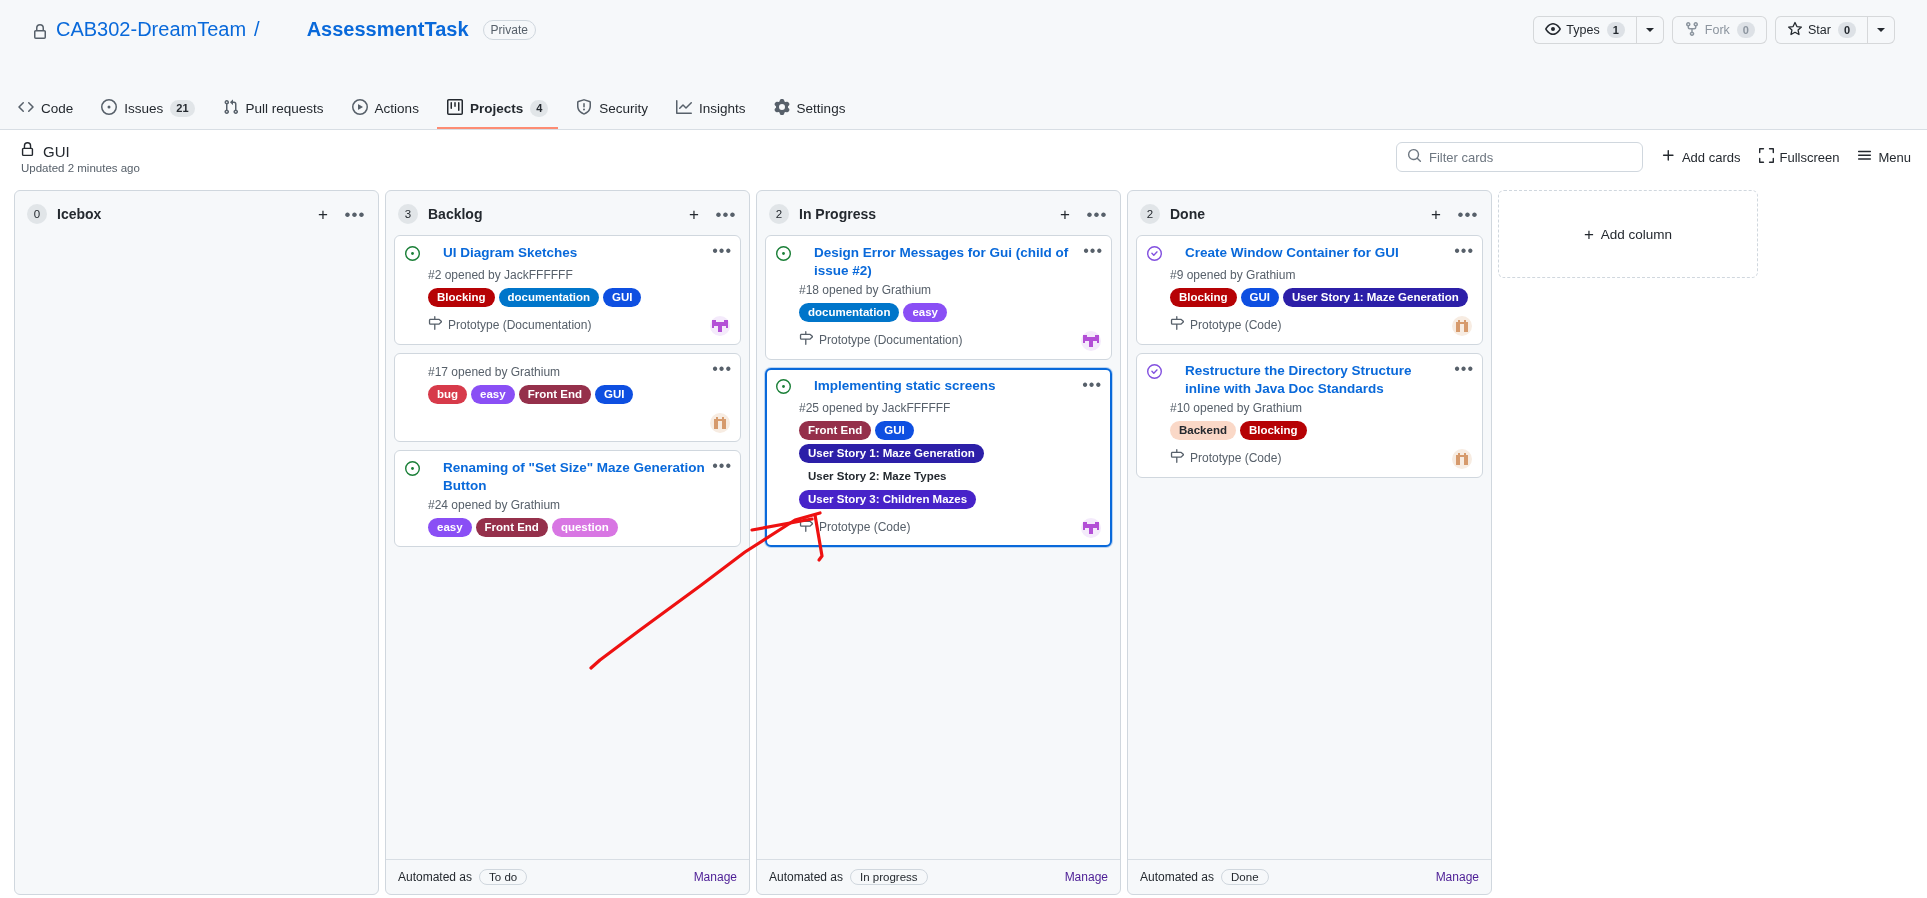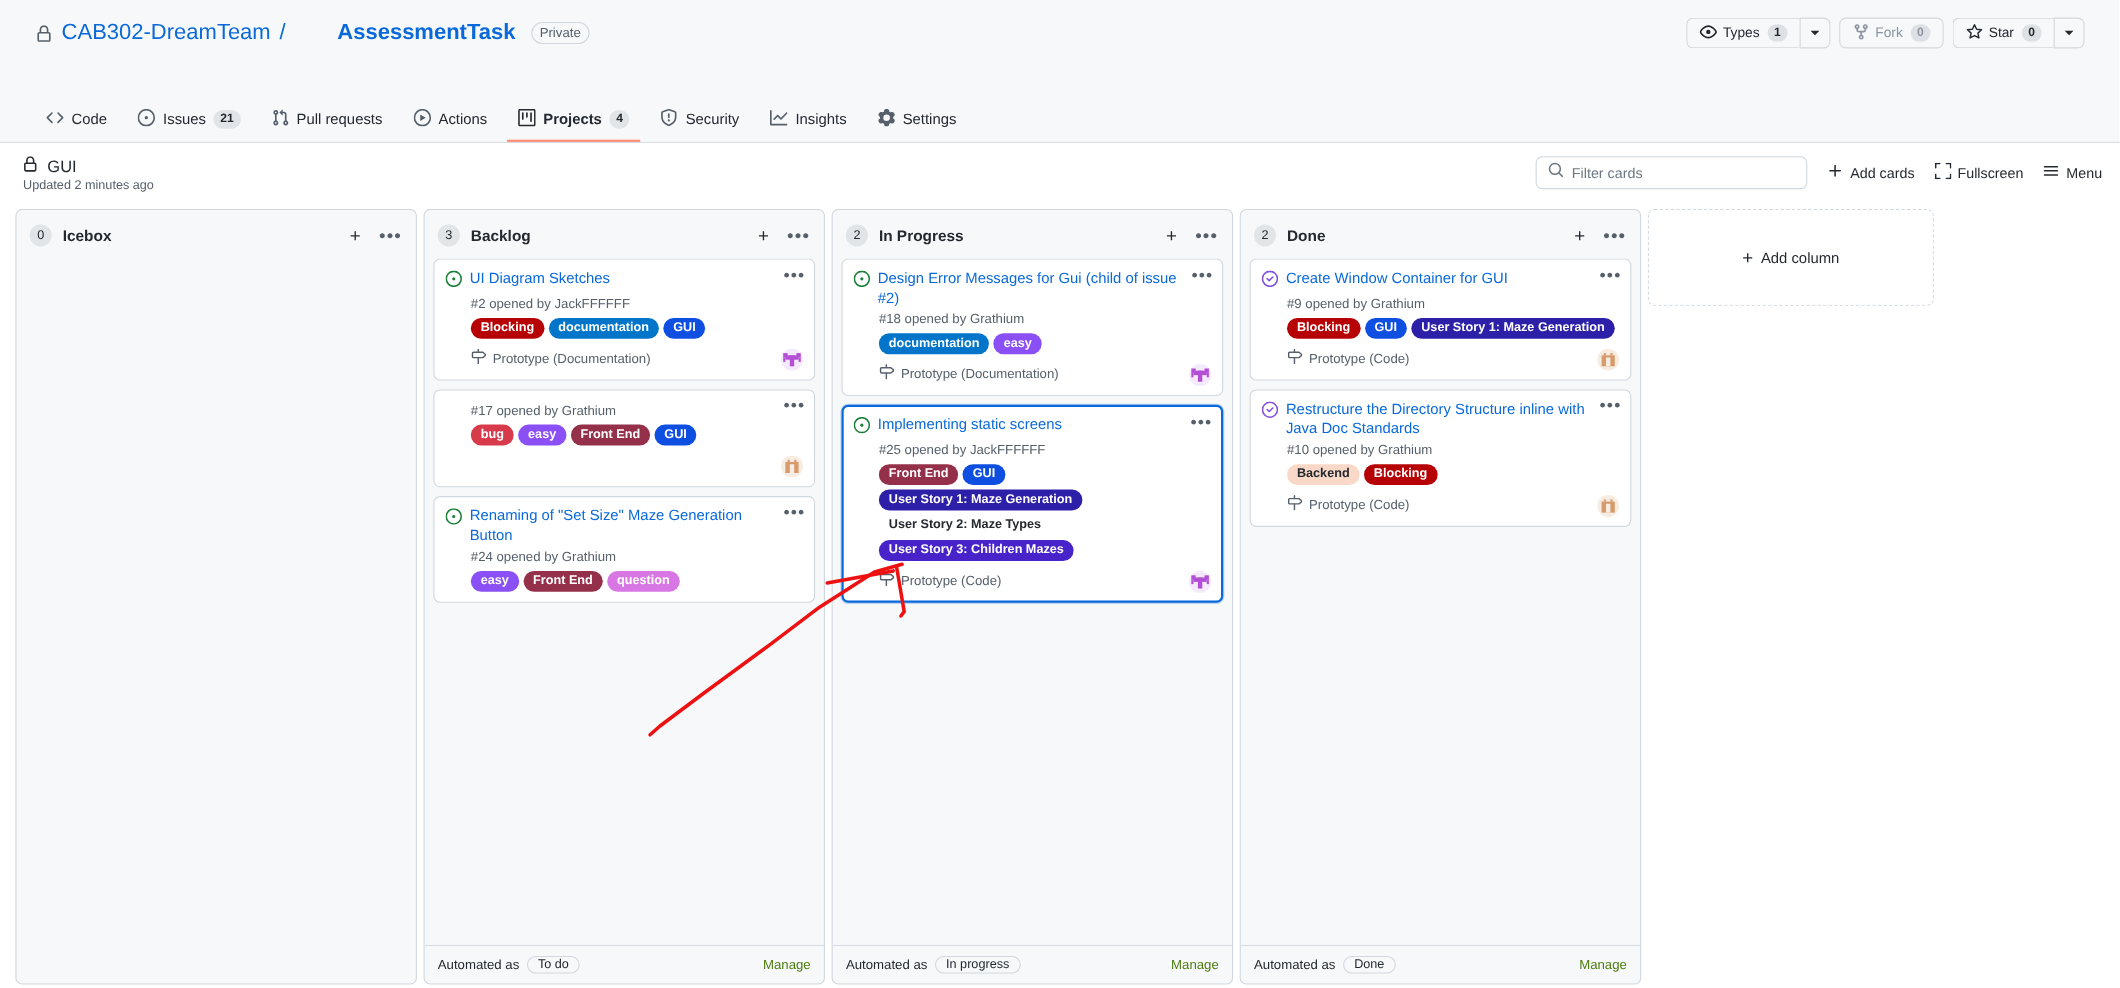--- a/index.html
+++ b/index.html
@@ -63,21 +63,21 @@
   }
   .caret {
     width: 0; height: 0;
     border-left: 4px solid transparent; border-right: 4px solid transparent;
     border-top: 4px solid #24292f; display: inline-block;
   }
 
   
   .nav-tabs {
     display: flex; align-items: center; gap: 8px;
-    position: absolute; bottom: 0; left: 32px;
+    position: absolute; bottom: 0; left: 8px;
   }
   .nav-tab {
     display: inline-flex; align-items: center; gap: 7px;
     padding: 8px 10px 9px 10px;
     font-size: 13.5px; color: #24292f;
     border-bottom: 2px solid transparent;
     cursor: pointer; white-space: nowrap;
   }
   .nav-tab.selected { font-weight: 600; border-bottom: 2px solid #fd8c73; }
   .nav-tab .counter {
@@ -168,23 +168,24 @@
     position: relative;
   }
   .card.selected {
     border: 2px solid #0969da;
     box-shadow: 0 0 0 1px rgba(9,105,218,0.25);
     padding: 7px 9px 8px 9px;
   }
   .card-top { display: flex; align-items: flex-start; gap: 7px; }
   .state-icon { flex: none; margin-top: 2px; }
   .card-title {
-    font-size: 13.5px; font-weight: 400; color: #0969da;
+    font-size: 13.5px; font-weight: 700; color: #0969da;
     line-height: 1.35; cursor: pointer;
     padding-right: 22px;
+    margin-left: 16px;
   }
   .card-dots {
     position: absolute; right: 8px; top: 6px;
     color: #57606a; cursor: pointer; font-size: 16px; letter-spacing: 1px;
   }
   .card-meta {
     font-size: 12px; color: #57606a;
     padding-left: 23px; margin-top: 3px;
   }
   .labels {
@@ -213,21 +214,21 @@
     padding: 9px 12px;
     display: flex; align-items: center;
     font-size: 12px; color: #24292f;
     flex: none; gap: 7px;
   }
   .automated-chip {
     border: 1px solid #d0d7de; border-radius: 2em;
     padding: 1px 9px; font-size: 11.5px; color: #24292f;
     background: transparent;
   }
-  .manage-link { margin-left: auto; color: #4d7c0f; cursor: pointer; font-size: 12px; }
+  .manage-link { margin-left: auto; color: #4c1d95; cursor: pointer; font-size: 12px; }
 
   .add-column {
     width: 260px; flex: none;
     border: 1px dashed #d0d7de;
     border-radius: 6px;
     height: 88px;
     display: flex; align-items: center; justify-content: center;
     gap: 7px; color: #24292f; font-size: 13.5px; cursor: pointer;
     background: transparent;
   }

